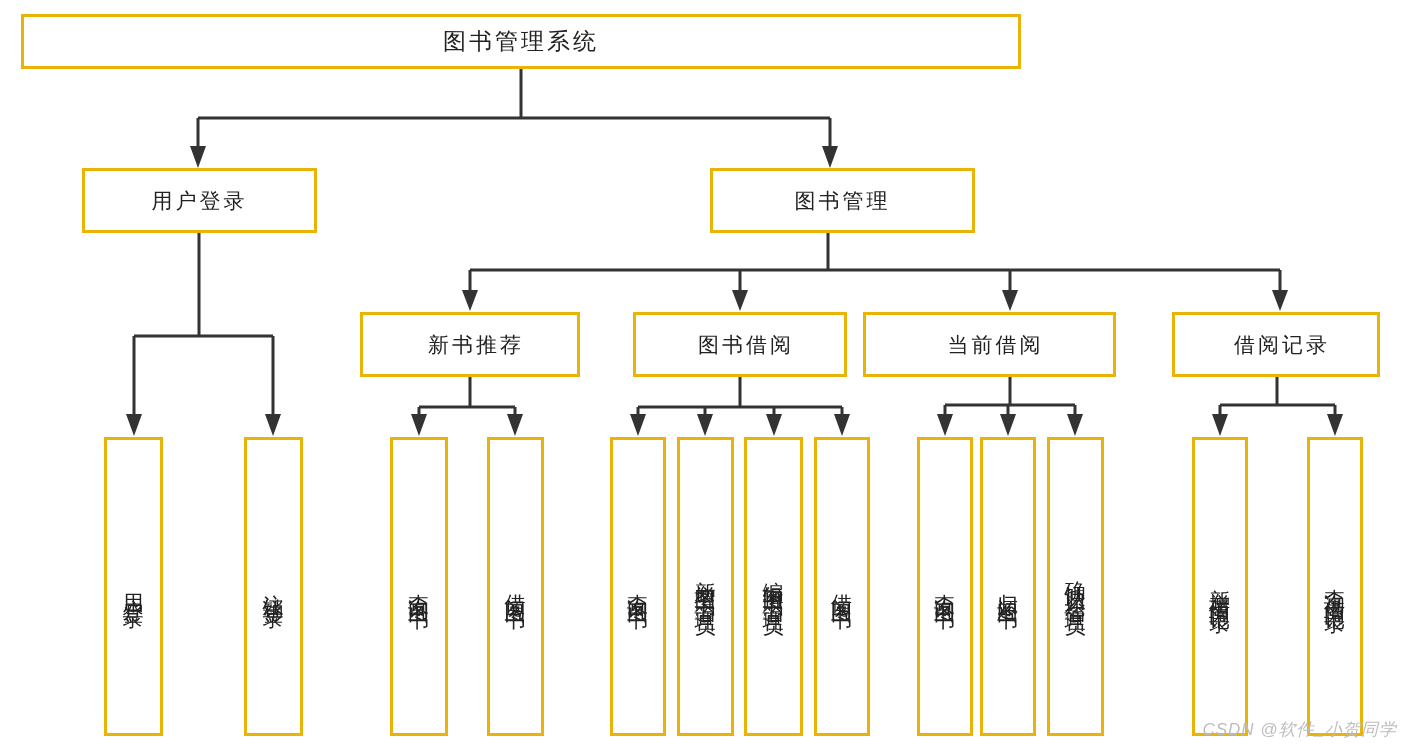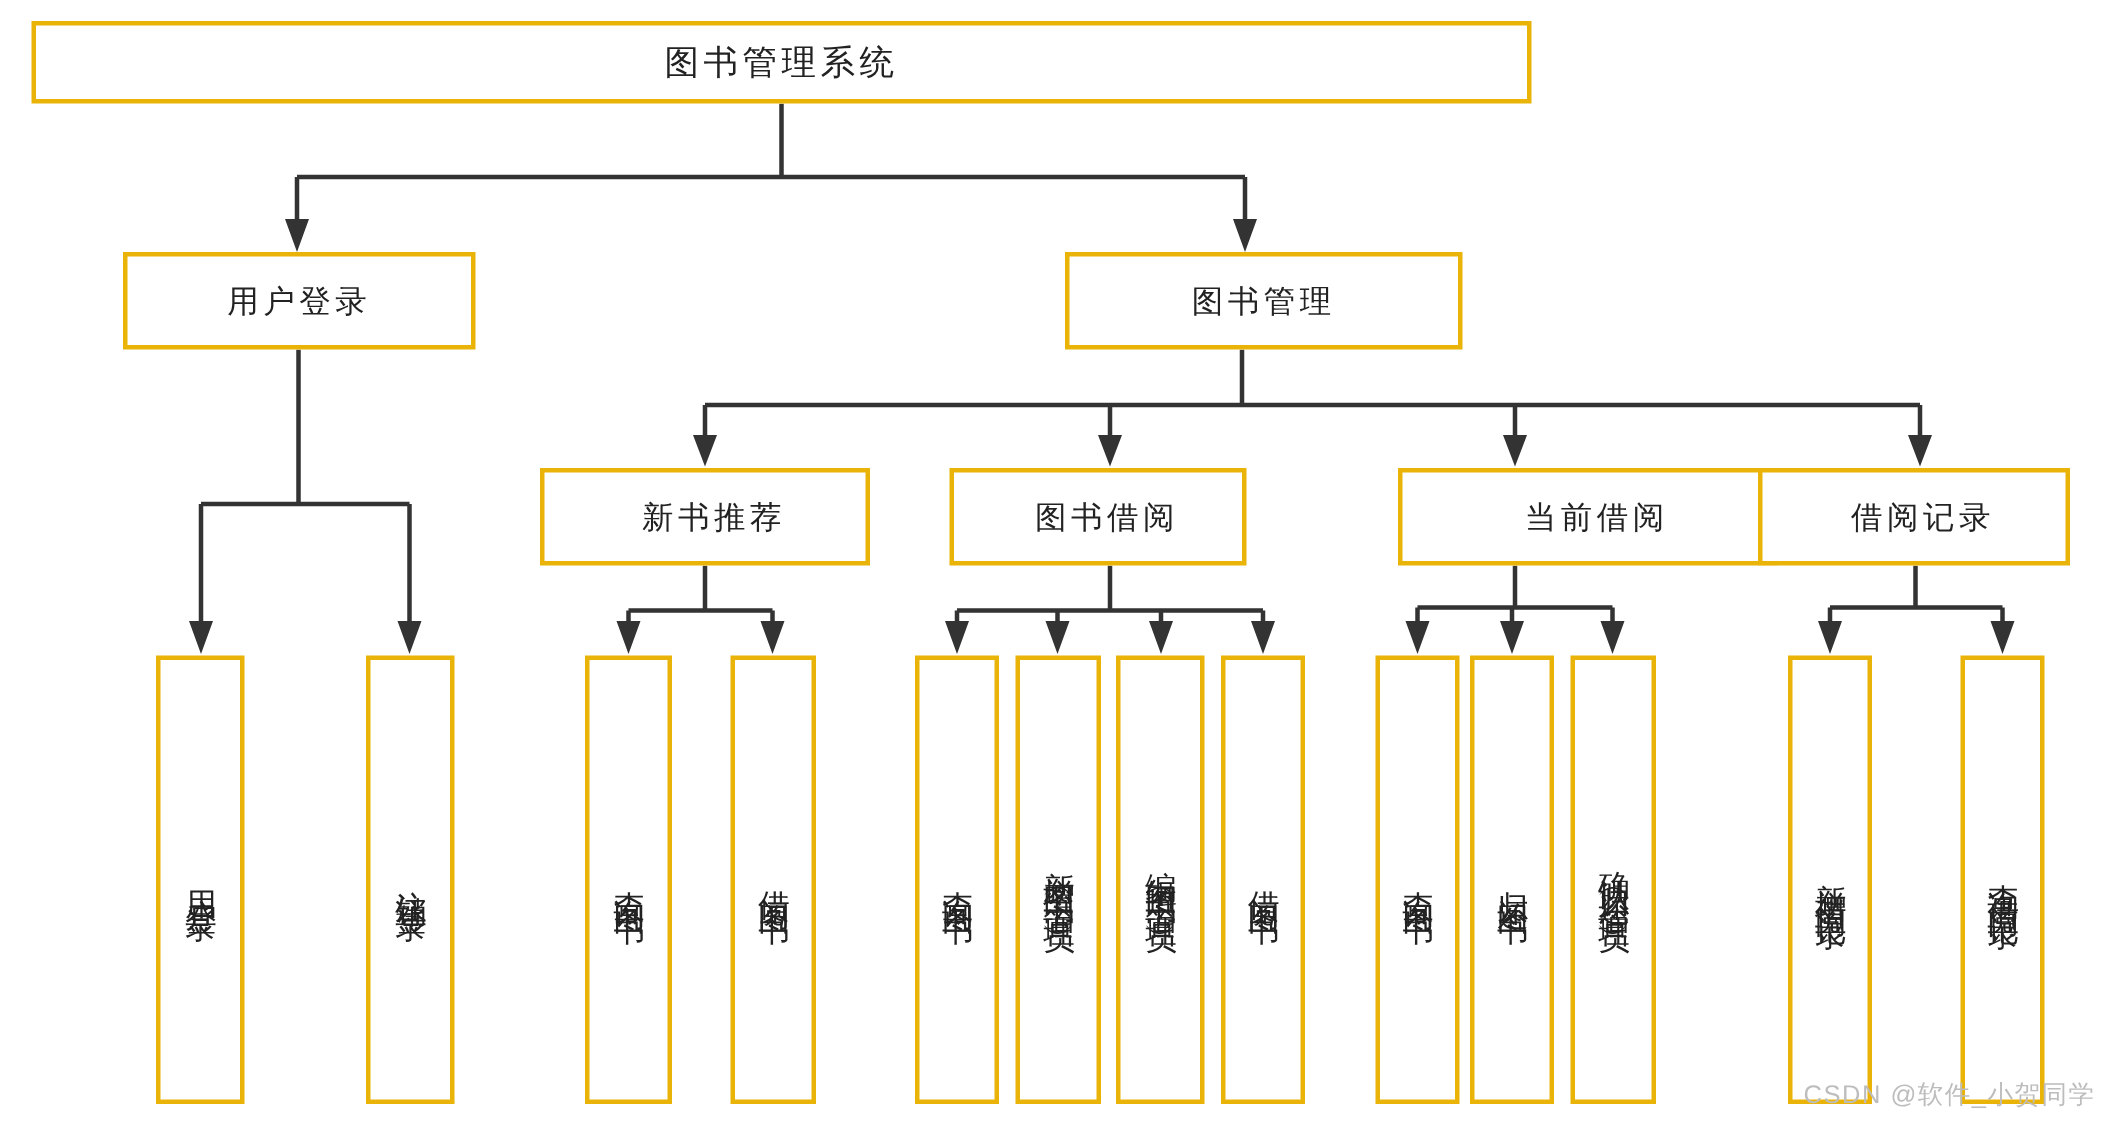--- a/index.html
+++ b/index.html
@@ -56,20 +56,21 @@
     letter-spacing: 5px;
     line-height: 1;
   }
   .watermark {
     position: absolute;
     right: 8px;
     bottom: 6px;
     font-size: 17px;
     letter-spacing: 1px;
     color: #bdbdbd;
+    font-style: italic;
   }
 </style>
 </head>
 <body>
 
 <div class="stage">
 
   <svg class="connectors" viewBox="0 0 1405 747" xmlns="http://www.w3.org/2000/svg">
 
     <path class="line" d="M521 69 V118 M198 118 H830 M198 118 V147 M830 118 V147"></path>
@@ -93,22 +94,22 @@
     <path class="line" d="M1277 377 V405 M1220 405 H1335 M1220 405 V415 M1335 405 V415"></path>
     <path class="arrow" d="M1212 414 H1228 L1220 436 Z M1327 414 H1343 L1335 436 Z"></path>
   </svg>
 
   <div class="node rootbox">图书管理系统</div>
 
   <div class="node hbox lvl2" style="left:82px; width:235px;">用户登录</div>
   <div class="node hbox lvl2" style="left:710px; width:265px;">图书管理</div>
 
   <div class="node hbox lvl3" style="left:360px; width:220px;">新书推荐</div>
-  <div class="node hbox lvl3" style="left:633px; width:198px;">图书借阅</div>
-  <div class="node hbox lvl3" style="left:932px; width:253px;">当前借阅</div>
+  <div class="node hbox lvl3" style="left:633px; width:214px;">图书借阅</div>
+  <div class="node hbox lvl3" style="left:863px; width:253px;">当前借阅</div>
   <div class="node hbox lvl3" style="left:1172px; width:208px;">借阅记录</div>
 
   <div class="node leaf" style="left:104px; width:59px;">用户登录</div>
   <div class="node leaf" style="left:244px; width:59px;">注销登录</div>
 
   <div class="node leaf" style="left:390px; width:58px;">查询图书</div>
   <div class="node leaf" style="left:487px; width:57px;">借阅图书</div>
 
   <div class="node leaf" style="left:610px; width:56px;">查询图书</div>
   <div class="node leaf" style="left:677px; width:57px;">新增图书（管理员）</div>

